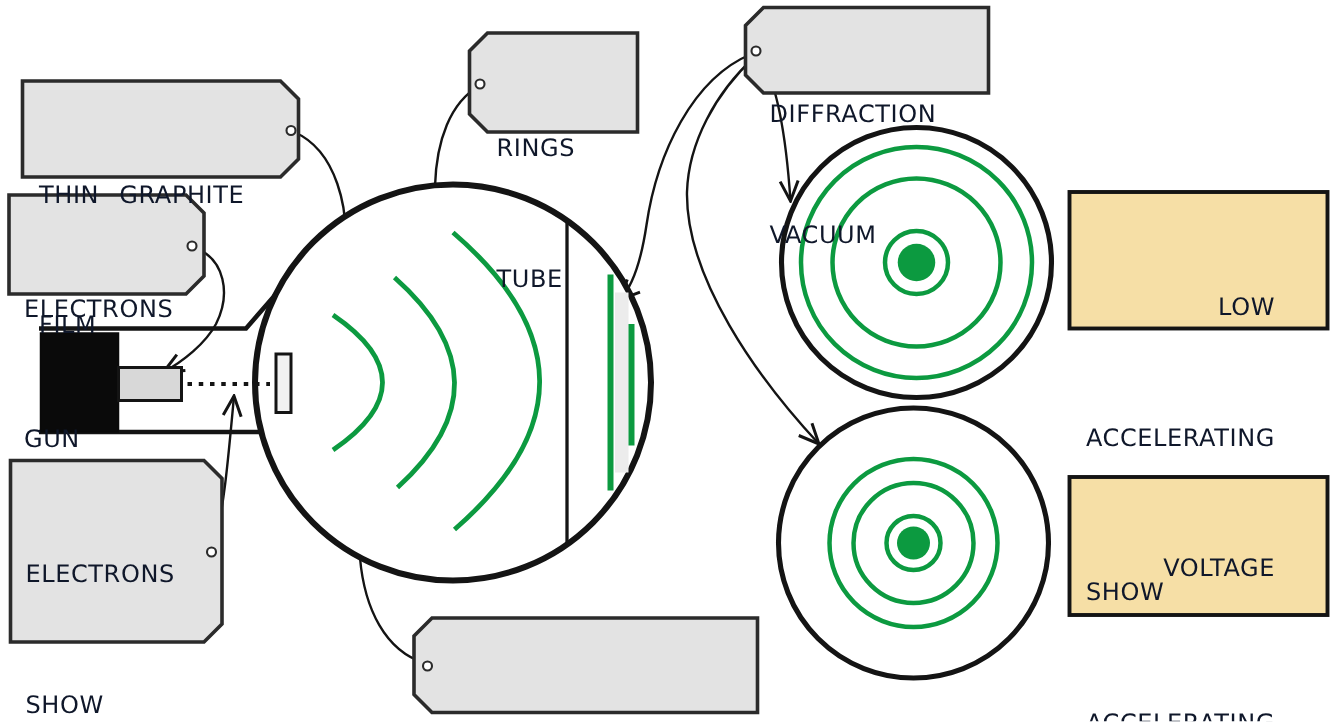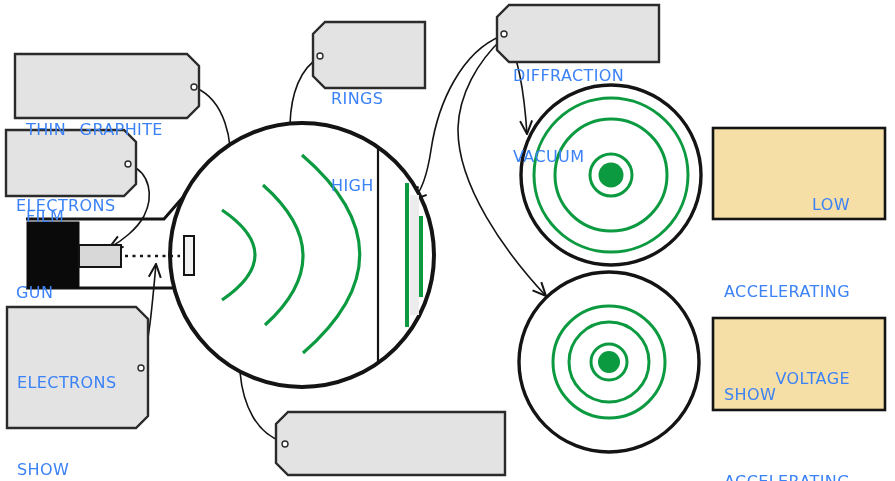--- a/index.html
+++ b/index.html
@@ -1,19 +1,19 @@
 <!DOCTYPE html>
 <html><head>
 <meta charset="utf-8">
 <style>
   html,body{margin:0;padding:0;background:#fff;}
   .stage{position:relative;width:895px;height:481px;background:#ffffff;
          font-family:"DejaVu Sans",sans-serif;overflow:hidden;}
   .stage svg{position:absolute;left:0;top:0;}
-  .txt{position:absolute;color:#3b82f6;font-size:16px;letter-spacing:.4px;
+  .txt{position:absolute;color:#0f172a;font-size:16px;letter-spacing:.4px;
        word-spacing:8px;line-height:29px;white-space:pre;}
   .txt.tight{line-height:27px;}
 </style>
 </head>
 <body>
 
 <div class="stage">
 
 <svg width="895" height="481" viewBox="0 0 895 481">
   <defs>
@@ -96,21 +96,21 @@
   <div>FILM</div>
 </div>
 
 <div class="txt" style="left:16px;top:133px;">
   <div>ELECTRONS</div>
   <div>GUN</div>
 </div>
 
 <div class="txt" style="left:331px;top:26px;">
   <div>RINGS</div>
-  <div>HIGH</div>
+  <div>TUBE</div>
 </div>
 
 <div class="txt tight" style="left:513px;top:8px;">
   <div>DIFFRACTION</div>
   <div>VACUUM</div>
 </div>
 
 <div class="txt" style="left:17px;top:310px;">
   <div>ELECTRONS</div>
   <div>SHOW</div>

